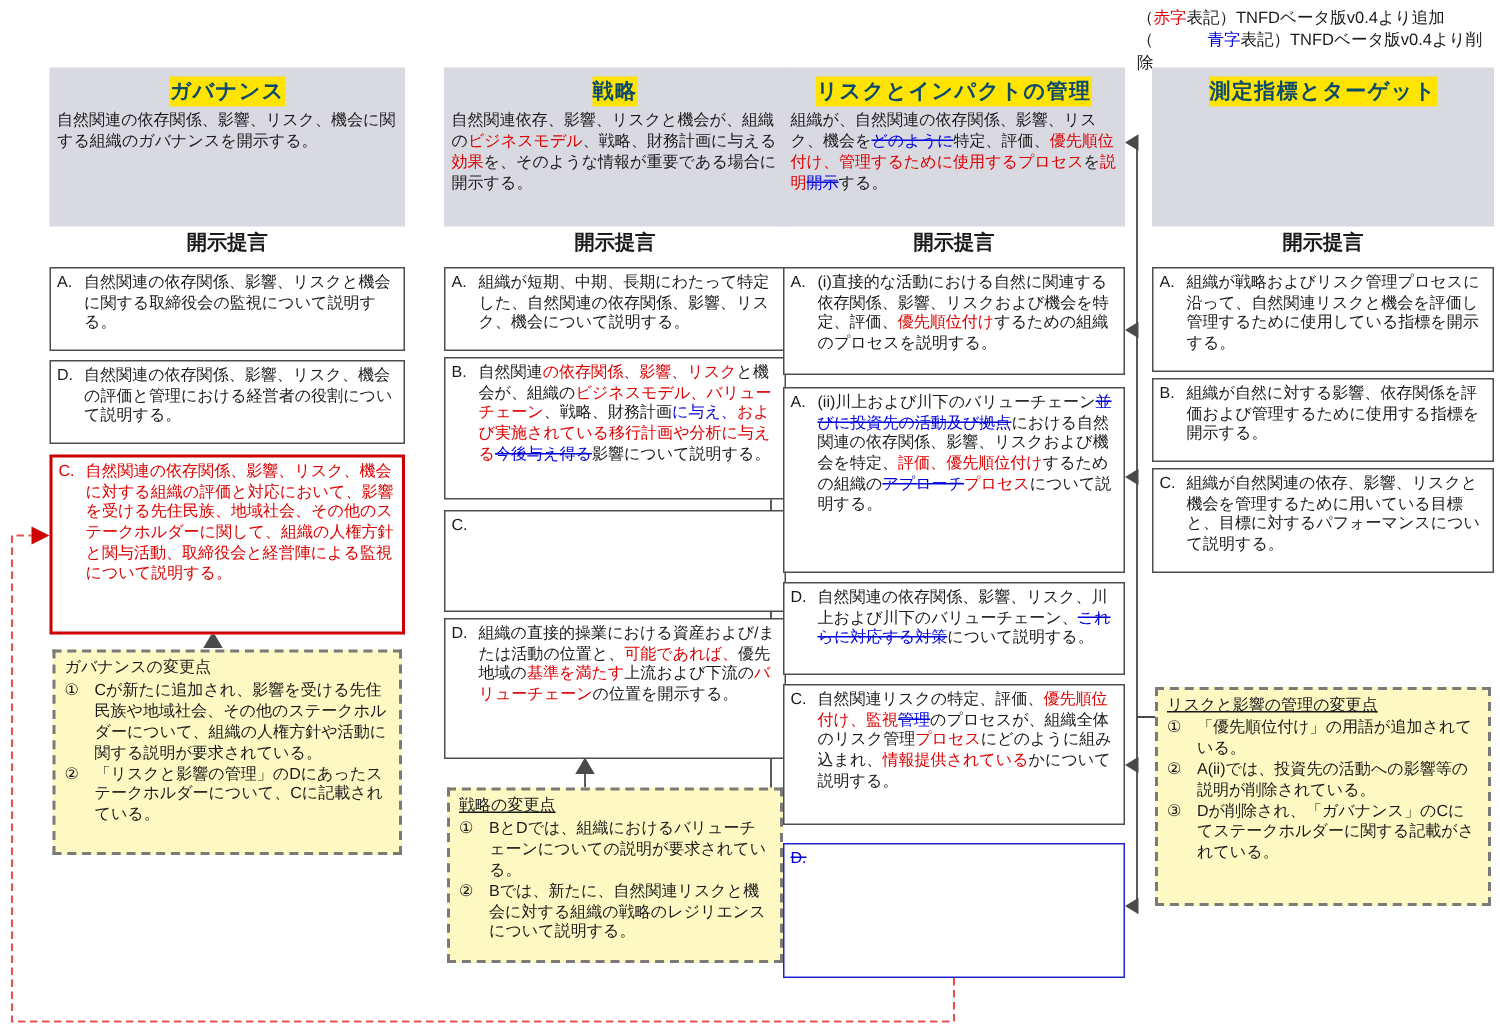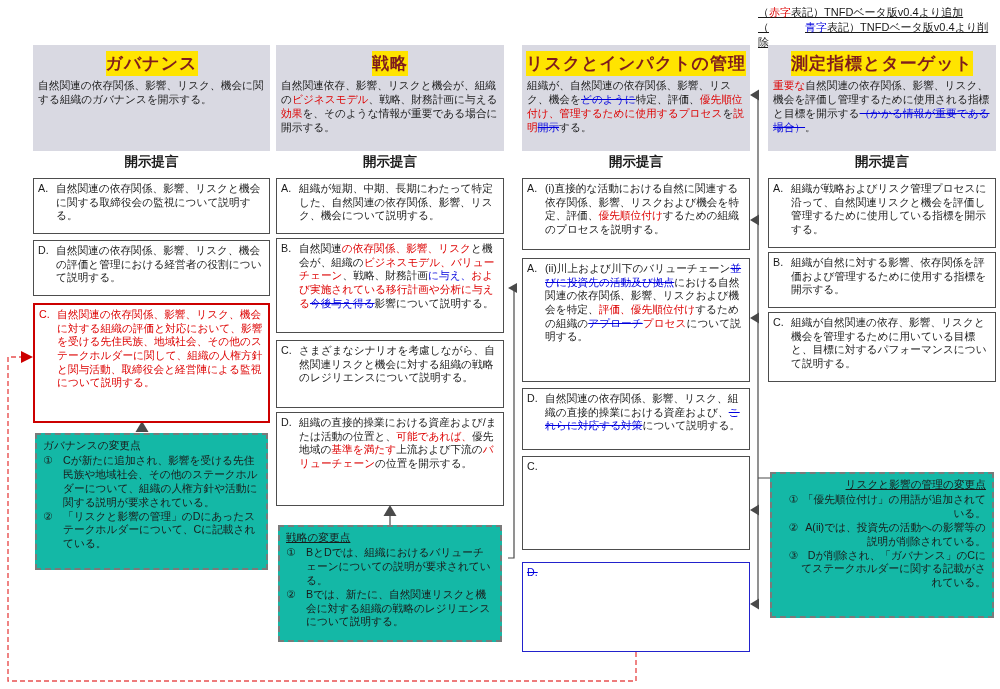--- a/index.html
+++ b/index.html
@@ -6,38 +6,38 @@
     --red:#dd0000;
     --blue:#0000dd;
     --ink:#1a1a1a;
     --panel:#d9d9e2;
     --yellow:#ffe400;
   }
   html,body{margin:0;padding:0;background:#fff;}
   body{font-family:"Liberation Sans","DejaVu Sans",sans-serif;color:var(--ink);}
   .page{position:relative;width:1000px;height:689px;background:#fff;overflow:hidden;}
   .overlay{position:absolute;left:0;top:0;width:1000px;height:689px;pointer-events:none;}
-  .legend{position:absolute;left:758px;top:5px;width:240px;font-size:11px;line-height:1.35;text-decoration:underline;}
+  .legend{position:absolute;left:758px;top:5px;width:240px;font-size:11px;line-height:1.35;}
   .legend .term-red{color:var(--red);}
   .legend .term-blue{color:var(--blue);margin-left:36px;}
   .col{position:absolute;top:0;height:689px;}
   .desc-panel{position:absolute;left:0;right:0;top:45px;height:106px;background:var(--panel);overflow:hidden;}
   .title-wrap{text-align:center;margin:6px 0 2px 0;}
-  .pill{display:inline-block;background:var(--yellow);color:#7f1d1d;font-weight:bold;font-size:17px;padding:1px 0;letter-spacing:1px;}
+  .pill{display:inline-block;background:var(--yellow);color:#0c4a6e;font-weight:bold;font-size:14px;padding:1px 0;letter-spacing:1px;}
   .desc-text{padding:1px 5px 2px 5px;font-size:10.7px;line-height:1.3;}
   .section-heading{position:absolute;left:0;right:0;top:153px;text-align:center;font-weight:bold;font-size:13.5px;}
   .item-box{position:absolute;left:0;right:0;border:1px solid #4d4d4d;background:#fff;padding:3px 3px 2px 4px;display:flex;font-size:10.7px;line-height:1.28;overflow:hidden;box-sizing:border-box;}
   .item-box.added{border:2px solid #cc0000;}
   .item-box.deleted{border:1.5px solid #2222cc;}
   .item-label{flex:0 0 18px;}
   .item-text{flex:1;}
   .sr{color:var(--red);}
   .sb{color:var(--blue);}
   .strike{text-decoration:line-through;}
-  .changes{position:absolute;left:2px;right:2px;border:2px dashed #7a7a7a;background:#14b8a6;padding:4px 6px;font-size:10.7px;line-height:1.3;overflow:hidden;box-sizing:border-box;}
+  .changes{position:absolute;left:2px;right:2px;border:2px dashed #7a7a7a;background:#fef9c3;padding:4px 6px;font-size:10.7px;line-height:1.3;overflow:hidden;box-sizing:border-box;}
   .change-title{margin-bottom:1px;}
   .change-title.u{text-decoration:underline;}
   .change-row{display:flex;}
   .change-num{flex:0 0 20px;}
   .change-text{flex:1;}
 </style>
 </head>
 <body>
 
 <div class="page">
@@ -92,37 +92,36 @@
           <div class="change-row">
             <span class="change-num">①</span>
             <span class="change-text">Cが新たに追加され、影響を受ける先住民族や地域社会、その他のステークホルダーについて、組織の人権方針や活動に関する説明が要求されている。</span>
           </div>
           <div class="change-row">
             <span class="change-num">②</span>
             <span class="change-text">「リスクと影響の管理」のDにあったステークホルダーについて、Cに記載されている。</span>
           </div>
         </div>
       </div>
-      <div class="col" style="left: 276px; width: 228px;">
+      <div class="col" style="left: 296px; width: 228px;">
         <div class="desc-panel">
           <div class="title-wrap"><div class="pill">戦略</div></div>
           <div class="desc-text"><span class="seg">自然関連依存、影響、リスクと機会が、組織の</span><span class="seg sr">ビジネスモデル</span><span class="seg">、戦略、財務計画に与える</span><span class="seg sr">効果</span><span class="seg">を、そのような情報が重要である場合に開示する。</span></div>
         </div>
         <div class="section-heading">開示提言</div>
         <div class="item-box " style="top: 178px; height: 56px;">
           <span class="item-label">A.</span>
           <div class="item-text"><span class="seg">組織が短期、中期、長期にわたって特定した、自然関連の依存関係、影響、リスク、機会について説明する。</span></div>
         </div>
         <div class="item-box " style="top: 238px; height: 95px;">
           <span class="item-label">B.</span>
           <div class="item-text"><span class="seg">自然関連</span><span class="seg sr">の依存関係、影響、リスク</span><span class="seg">と機会が、組織の</span><span class="seg sr">ビジネスモデル、バリューチェーン</span><span class="seg">、戦略、財務計画</span><span class="seg sb">に与え、</span><span class="seg sr">および実施されている移行計画や分析に与える</span><span class="seg sb strike">今後与え得る</span><span class="seg">影響について説明する。</span></div>
         </div>
         <div class="item-box " style="top: 340px; height: 68px;">
           <span class="item-label">C.</span>
-          <div class="item-text"><span class="seg">さまざまなシナリオを考慮しながら、自然関連リスクと機会に対する組織の戦略のレジリエンスについて説明する。</span></div>
         </div>
         <div class="item-box " style="top: 412px; height: 94px;">
           <span class="item-label">D.</span>
           <div class="item-text"><span class="seg">組織の直接的操業における資産および/または活動の位置と、</span><span class="seg sr">可能であれば、</span><span class="seg">優先地域の</span><span class="seg sr">基準を満たす</span><span class="seg">上流および下流の</span><span class="seg sr">バリューチェーン</span><span class="seg">の位置を開示する。</span></div>
         </div>
         <div class="changes" style="top: 525px; height: 117px;">
           <div class="change-title u">戦略の変更点</div>
           <div class="change-row">
             <span class="change-num">①</span>
             <span class="change-text">BとDでは、組織におけるバリューチェーンについての説明が要求されている。</span>
@@ -142,48 +141,48 @@
         <div class="item-box " style="top: 178px; height: 72px;">
           <span class="item-label">A.</span>
           <div class="item-text"><span class="seg">(i)直接的な活動における自然に関連する依存関係、影響、リスクおよび機会を特定、評価、</span><span class="seg sr">優先順位付け</span><span class="seg">するための組織のプロセスを説明する。</span></div>
         </div>
         <div class="item-box " style="top: 258px; height: 124px;">
           <span class="item-label">A.</span>
           <div class="item-text"><span class="seg">(ii)川上および川下のバリューチェーン</span><span class="seg sb strike">並びに投資先の活動及び拠点</span><span class="seg">における自然関連の依存関係、影響、リスクおよび機会を特定、</span><span class="seg sr">評価、優先順位付け</span><span class="seg">するための組織の</span><span class="seg sb strike">アプローチ</span><span class="seg sr">プロセス</span><span class="seg">について説明する。</span></div>
         </div>
         <div class="item-box " style="top: 388px; height: 62px;">
           <span class="item-label">D.</span>
-          <div class="item-text"><span class="seg">自然関連の依存関係、影響、リスク、組織の直接的操業における資産および、</span><span class="seg sb strike">これらに対応する対策</span><span class="seg">について説明する。</span></div>
+          <div class="item-text"><span class="seg">自然関連の依存関係、影響、リスク、川上および川下のバリューチェーン、</span><span class="seg sb strike">これらに対応する対策</span><span class="seg">について説明する。</span></div>
         </div>
         <div class="item-box " style="top: 456px; height: 94px;">
           <span class="item-label">C.</span>
+          <div class="item-text"><span class="seg">自然関連リスクの特定、評価、</span><span class="seg sr">優先順位付け、監視</span><span class="seg sb strike">管理</span><span class="seg">のプロセスが、組織全体のリスク管理</span><span class="seg sr">プロセス</span><span class="seg">にどのように組み込まれ、</span><span class="seg sr">情報提供されている</span><span class="seg">かについて説明する。</span></div>
         </div>
         <div class="item-box deleted" style="top: 562px; height: 90px;">
           <span class="item-label sb strike">D.</span>
         </div>
       </div>
       <div class="col" style="left: 768px; width: 228px;">
         <div class="desc-panel">
           <div class="title-wrap"><div class="pill">測定指標とターゲット</div></div>
-          <div class="desc-text"><span class="seg sr">重要な</span><span class="seg">自然関連の依存関係、影響、リスク、機会を評価し管理するために使用される指標と目標を開示する</span><span class="seg sb strike">（かかる情報が重要である場合）</span><span class="seg">。</span></div>
         </div>
         <div class="section-heading">開示提言</div>
         <div class="item-box " style="top: 178px; height: 70px;">
           <span class="item-label">A.</span>
           <div class="item-text"><span class="seg">組織が戦略およびリスク管理プロセスに沿って、自然関連リスクと機会を評価し管理するために使用している指標を開示する。</span></div>
         </div>
         <div class="item-box " style="top: 252px; height: 56px;">
           <span class="item-label">B.</span>
           <div class="item-text"><span class="seg">組織が自然に対する影響、依存関係を評価および管理するために使用する指標を開示する。</span></div>
         </div>
         <div class="item-box " style="top: 312px; height: 70px;">
           <span class="item-label">C.</span>
           <div class="item-text"><span class="seg">組織が自然関連の依存、影響、リスクと機会を管理するために用いている目標と、目標に対するパフォーマンスについて説明する。</span></div>
         </div>
-        <div class="changes" style="top: 472px; height: 146px; text-align: right;">
+        <div class="changes" style="top: 458px; height: 146px;">
           <div class="change-title u">リスクと影響の管理の変更点</div>
           <div class="change-row">
             <span class="change-num">①</span>
             <span class="change-text">「優先順位付け」の用語が追加されている。</span>
           </div>
           <div class="change-row">
             <span class="change-num">②</span>
             <span class="change-text">A(ii)では、投資先の活動への影響等の説明が削除されている。</span>
           </div>
           <div class="change-row">

